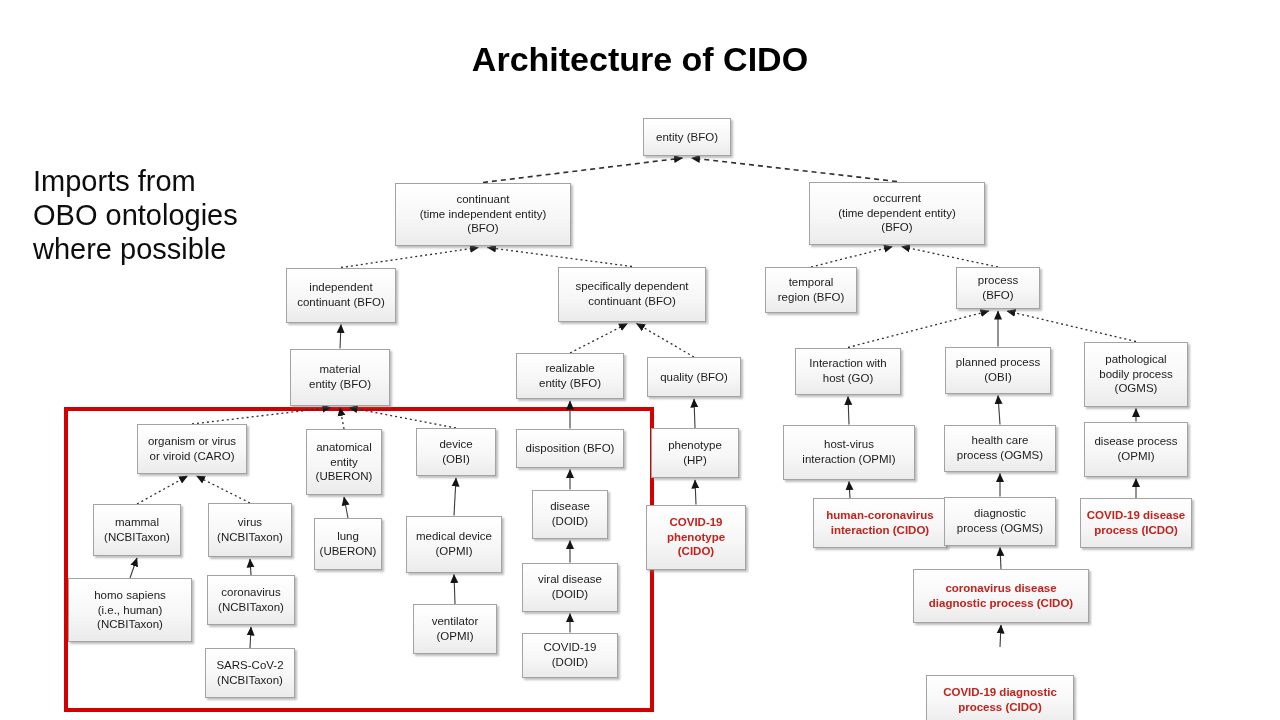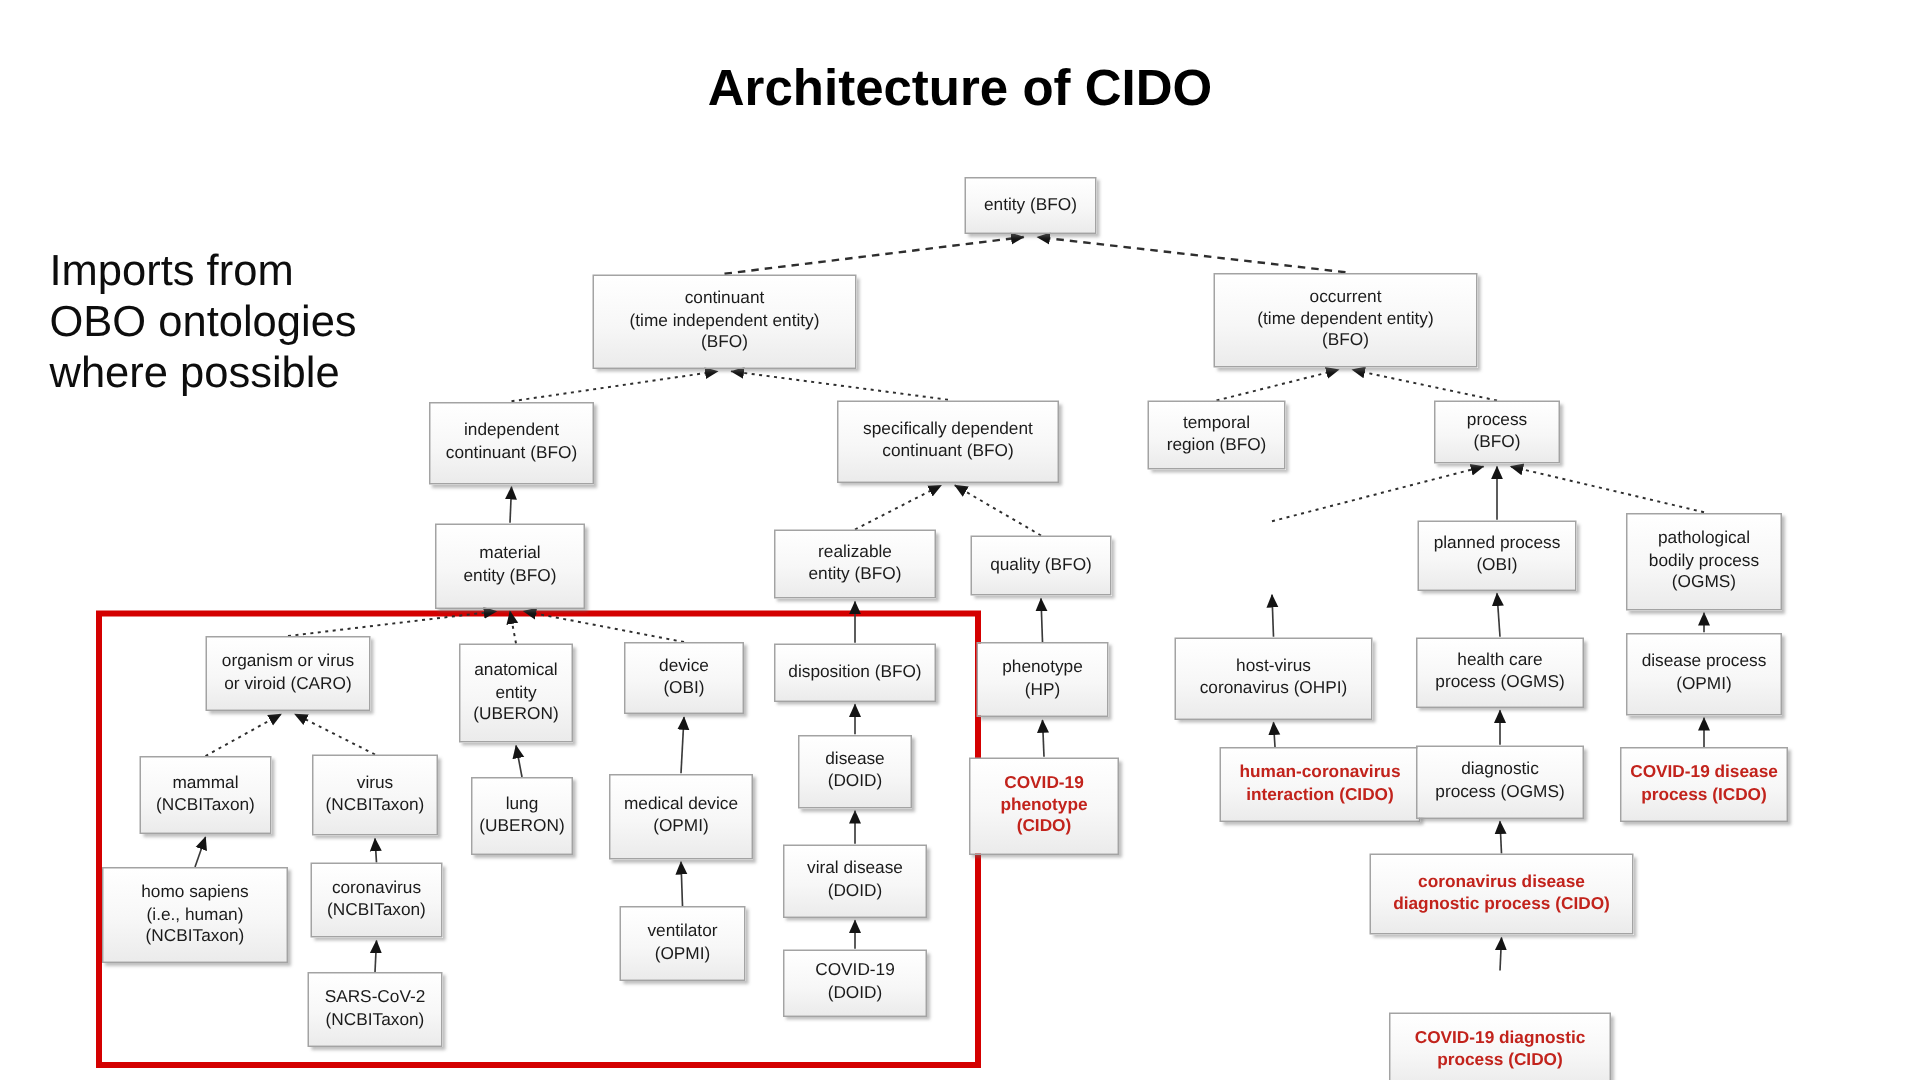--- a/index.html
+++ b/index.html
@@ -90,37 +90,39 @@
 continuant (BFO)</div>
       <div class="node" style="left: 765px; top: 267px; width: 92px; height: 46px;">temporal
 region (BFO)</div>
       <div class="node" style="left: 956px; top: 267px; width: 84px; height: 42px;">process
 (BFO)</div>
       <div class="node" style="left: 290px; top: 348.5px; width: 100px; height: 57px;">material
 entity (BFO)</div>
       <div class="node" style="left: 516px; top: 353px; width: 108px; height: 46px;">realizable
 entity (BFO)</div>
       <div class="node" style="left: 647px; top: 357px; width: 94px; height: 40px;">quality (BFO)</div>
+      <div class="node" style="left: 795px; top: 347.5px; width: 106px; height: 47px;">Interaction with
+host (GO)</div>
       <div class="node" style="left: 945px; top: 346.5px; width: 106px; height: 47px;">planned process
 (OBI)</div>
       <div class="node" style="left: 1084px; top: 341.5px; width: 104px; height: 65px;">pathological
 bodily process
 (OGMS)</div>
       <div class="node" style="left: 137px; top: 424px; width: 110px; height: 50px;">organism or virus
 or viroid (CARO)</div>
       <div class="node" style="left: 306px; top: 429px; width: 76px; height: 66px;">anatomical
 entity
 (UBERON)</div>
       <div class="node" style="left: 416px; top: 428px; width: 80px; height: 48px;">device
 (OBI)</div>
       <div class="node" style="left: 516px; top: 428.5px; width: 108px; height: 39px;">disposition (BFO)</div>
       <div class="node" style="left: 651px; top: 428px; width: 88px; height: 50px;">phenotype
 (HP)</div>
       <div class="node" style="left: 783px; top: 424.5px; width: 132px; height: 55px;">host-virus
-coronavirus (OHPI)</div>
+interaction (OPMI)</div>
       <div class="node" style="left: 944px; top: 424.5px; width: 112px; height: 47px;">health care
 process (OGMS)</div>
       <div class="node" style="left: 1084px; top: 421.5px; width: 104px; height: 55px;">disease process
 (OPMI)</div>
       <div class="node" style="left: 93px; top: 504px; width: 88px; height: 52px;">mammal
 (NCBITaxon)</div>
       <div class="node" style="left: 208px; top: 503px; width: 84px; height: 54px;">virus
 (NCBITaxon)</div>
       <div class="node" style="left: 314px; top: 518px; width: 68px; height: 52px;">lung
 (UBERON)</div>

